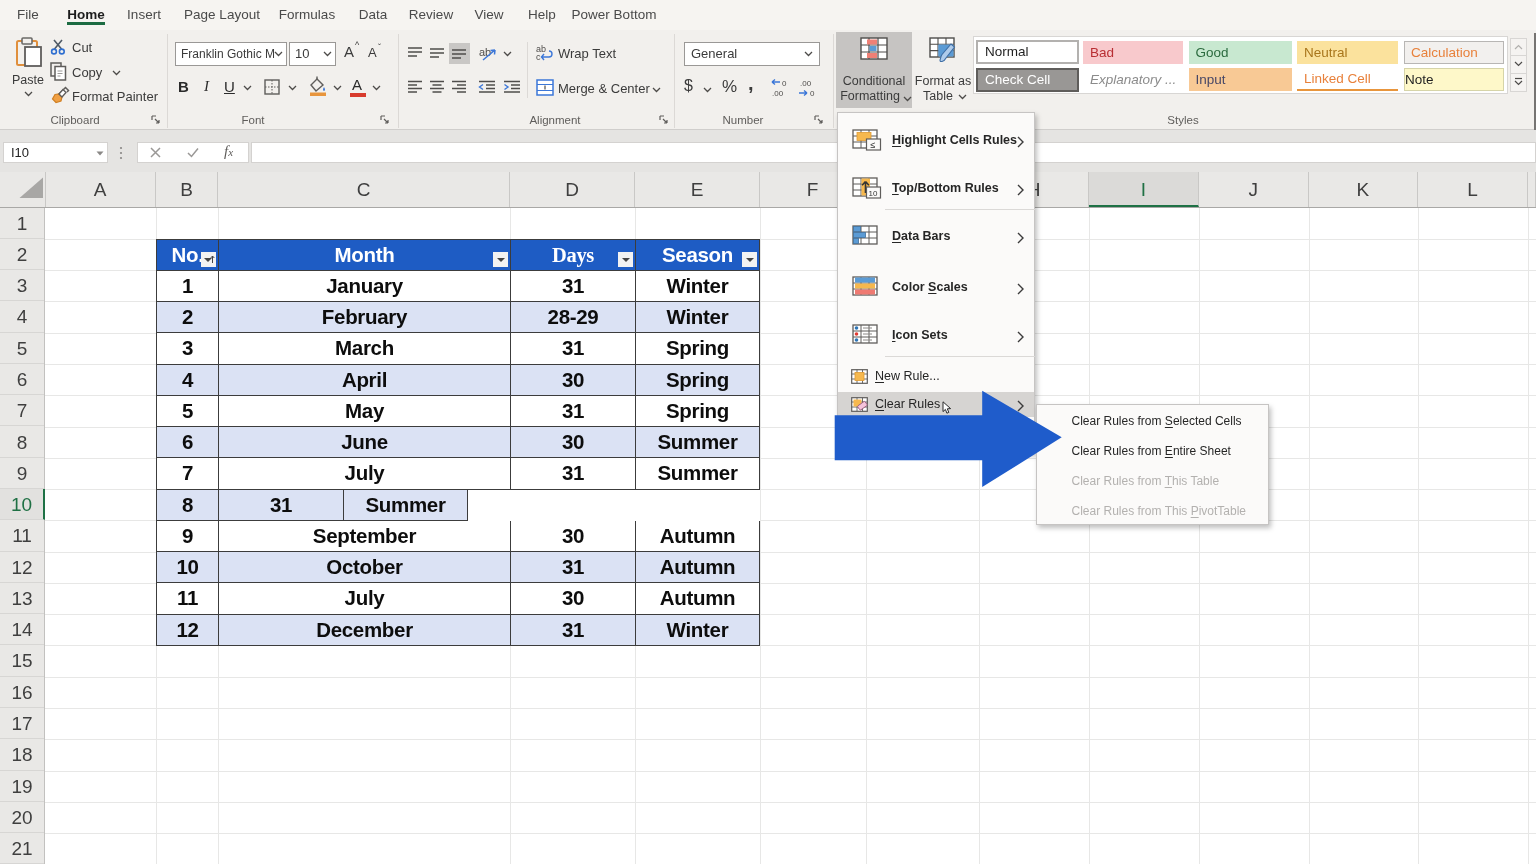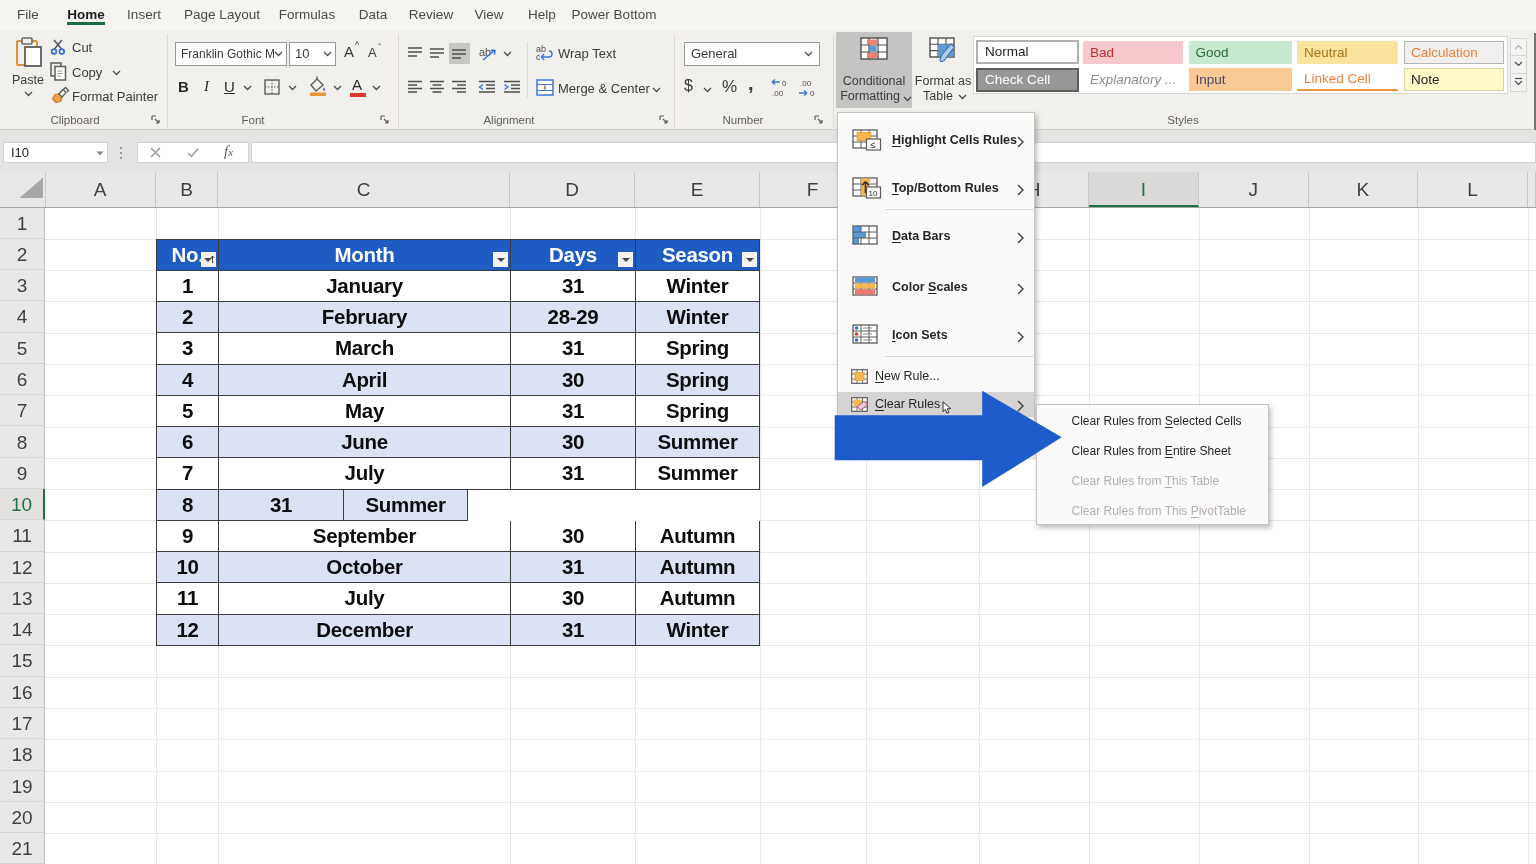--- a/index.html
+++ b/index.html
@@ -246,21 +246,21 @@
       <rect x="1" y="1" width="16" height="15" fill="#fff" stroke="#3c77d8" stroke-width="1.5"></rect>
       <path d="M1 5.5 h16 M1 11.5 h16" stroke="#3c77d8" stroke-width="1"></path>
       <path d="M9 6.5 v4" stroke="#4f4d4b" stroke-width="1.2"></path>
     </svg>
     <span class="rtxt" style="left:558px; top:51px;">Merge &amp; Center</span>
     <div class="caret" style="left:652px; top:57px;">
         <svg width="9" height="6" viewBox="0 0 9 6">
           <path d="M1 1 L4.5 4.5 L8 1" stroke="#4d4b49" stroke-width="1.3" fill="none"></path>
         </svg>
       </div>
-    <span class="glabel" style="left:509px;text-align:center;">Alignment</span>
+    <span class="glabel" style="left:555px;text-align:center;">Alignment</span>
     <svg class="launcher" style="left:659px; top:85px;" width="11" height="11" viewBox="0 0 11 11">
         <path d="M1 1 v4 M1 1 h4 M4 4 l4 4 M8 8 v-3 M8 8 h-3" stroke="#5f5d5b" stroke-width="1.2" fill="none"></path>
       </svg>
     <div class="gsep" style="left:674px;"></div>
   </div>
   <div id="rb-number">
     <div class="abs" style="left:684px; top:12px; width:136px; height:24px; background:#fff; border:1px solid #9a9896;"></div>
     <span class="rtxt" style="left:691px; top:16px;">General</span>
     <div class="caret" style="left:804px; top:21px;">
         <svg width="9" height="6" viewBox="0 0 9 6">
@@ -326,21 +326,21 @@
     <div class="abs" style="left:973px; top:6px; width:535px; height:58px; background:#fff; border:1px solid #d8d6d4;"></div>
     <div class="abs" style="left:976px; top:9.5px; width:103px; height:24.5px; background:#fff; border:2px solid #b3b1af; font-size:13.5px; color:#1f1f1f; line-height:20px; padding-left:7px;">Normal</div>
     <div class="abs" style="left:1083px; top:10.5px; width:100px; height:23px; background:#f8c9cc; font-size:13.5px; color:#b82e33; line-height:23px; padding-left:7px;">Bad</div>
     <div class="abs" style="left:1188.5px; top:10.5px; width:103px; height:23px; background:#c8e8d0; font-size:13.5px; color:#2c6b3f; line-height:23px; padding-left:7px;">Good</div>
     <div class="abs" style="left:1297px; top:10.5px; width:101px; height:23px; background:#fbe29d; font-size:13.5px; color:#a9761c; line-height:23px; padding-left:7px;">Neutral</div>
     <div class="abs" style="left:1404px; top:10.5px; width:100px; height:23px; background:#f2f0ee; border:1px solid #b8b6b4; font-size:13.5px; color:#e8813b; line-height:21px; padding-left:6px;">Calculation</div>
     <div class="abs" style="left:976px; top:38px; width:103px; height:23.5px; background:#999795; border:2px solid #5f5d5b; font-size:13.5px; color:#fff; line-height:19px; padding-left:7px;">Check Cell</div>
     <div class="abs" style="left:1083px; top:38px; width:100px; height:23px; background:#fff; font-size:13.5px; color:#8b8b8b; font-style:italic; line-height:23px; padding-left:7px;">Explanatory ...</div>
     <div class="abs" style="left:1188.5px; top:38px; width:103px; height:23px; background:#f8c995; font-size:13.5px; color:#474766; line-height:23px; padding-left:7px;">Input</div>
     <div class="abs" style="left:1297px; top:38px; width:101px; height:23px; background:#fff; border-bottom:2px solid #e8953c; font-size:13.5px; color:#e8813b; line-height:22px; padding-left:7px;">Linked Cell</div>
-    <div class="abs" style="left:1404px; top:38px; width:100px; height:23px; background:#fef8c9; border:1px solid #d6d4a8; font-size:13.5px; color:#1f1f1f; line-height:21px; padding-left:6px;">Note</div>
+    <div class="abs" style="left:1404px; top:38px; width:100px; height:23px; background:#fef8c9; border:1px solid #d6d4a8; font-size:13.5px; color:#1f1f1f; line-height:21px; ">Note</div>
 
     <div class="abs" style="left:1510px; top:8px; width:17px; height:54px; background:#f5f3f1; border:1px solid #d8d6d4;"></div>
     <svg class="abs" style="left:1514px; top:14px;" width="9" height="6" viewBox="0 0 9 6">
         <path d="M1 5 L4.5 1.5 L8 5" stroke="#b2b0ae" stroke-width="1.2" fill="none"></path>
       </svg>
     <div class="abs" style="left:1511px; top:25px; width:15px; height:1px; background:#d8d6d4;"></div>
     <svg class="abs" style="left:1514px; top:31px;" width="9" height="6" viewBox="0 0 9 6">
         <path d="M1 1 L4.5 4.5 L8 1" stroke="#4d4b49" stroke-width="1.2" fill="none"></path>
       </svg>
     <div class="abs" style="left:1511px; top:43px; width:15px; height:1px; background:#d8d6d4;"></div>
@@ -458,21 +458,21 @@
 
   <div id="tbl">
     <div class="trow thead">
       <div class="tc" style="width:62px;">No.<span class="fbtn"><svg width="15" height="15" viewBox="0 0 15 15">
               <polygon points="3,6 11,6 7,10" fill="#444"></polygon>
               <path d="M11.5 11 V4 M11.5 4 l-1.8 2 M11.5 4 l1.8 2" stroke="#444" stroke-width="1" fill="none"></path>
             </svg></span></div>
       <div class="tc" style="width:292px;">Month<span class="fbtn"><svg width="15" height="15" viewBox="0 0 15 15">
               <polygon points="4,6 12,6 8,10" fill="#444"></polygon>
             </svg></span></div>
-      <div class="tc" style="width:125px;">Days<span class="fbtn"><svg width="15" height="15" viewBox="0 0 15 15">
+      <div class="tc" style="width:125px;font-family:Liberation Serif, serif;">Days<span class="fbtn"><svg width="15" height="15" viewBox="0 0 15 15">
               <polygon points="4,6 12,6 8,10" fill="#444"></polygon>
             </svg></span></div>
       <div class="tc" style="width:124px;">Season<span class="fbtn"><svg width="15" height="15" viewBox="0 0 15 15">
               <polygon points="4,6 12,6 8,10" fill="#444"></polygon>
             </svg></span></div>
     </div>
     <div class="trow">
         <div class="tc" style="width:62px;">1</div>
         <div class="tc" style="width:292px;">January</div>
         <div class="tc" style="width:125px;">31</div>

